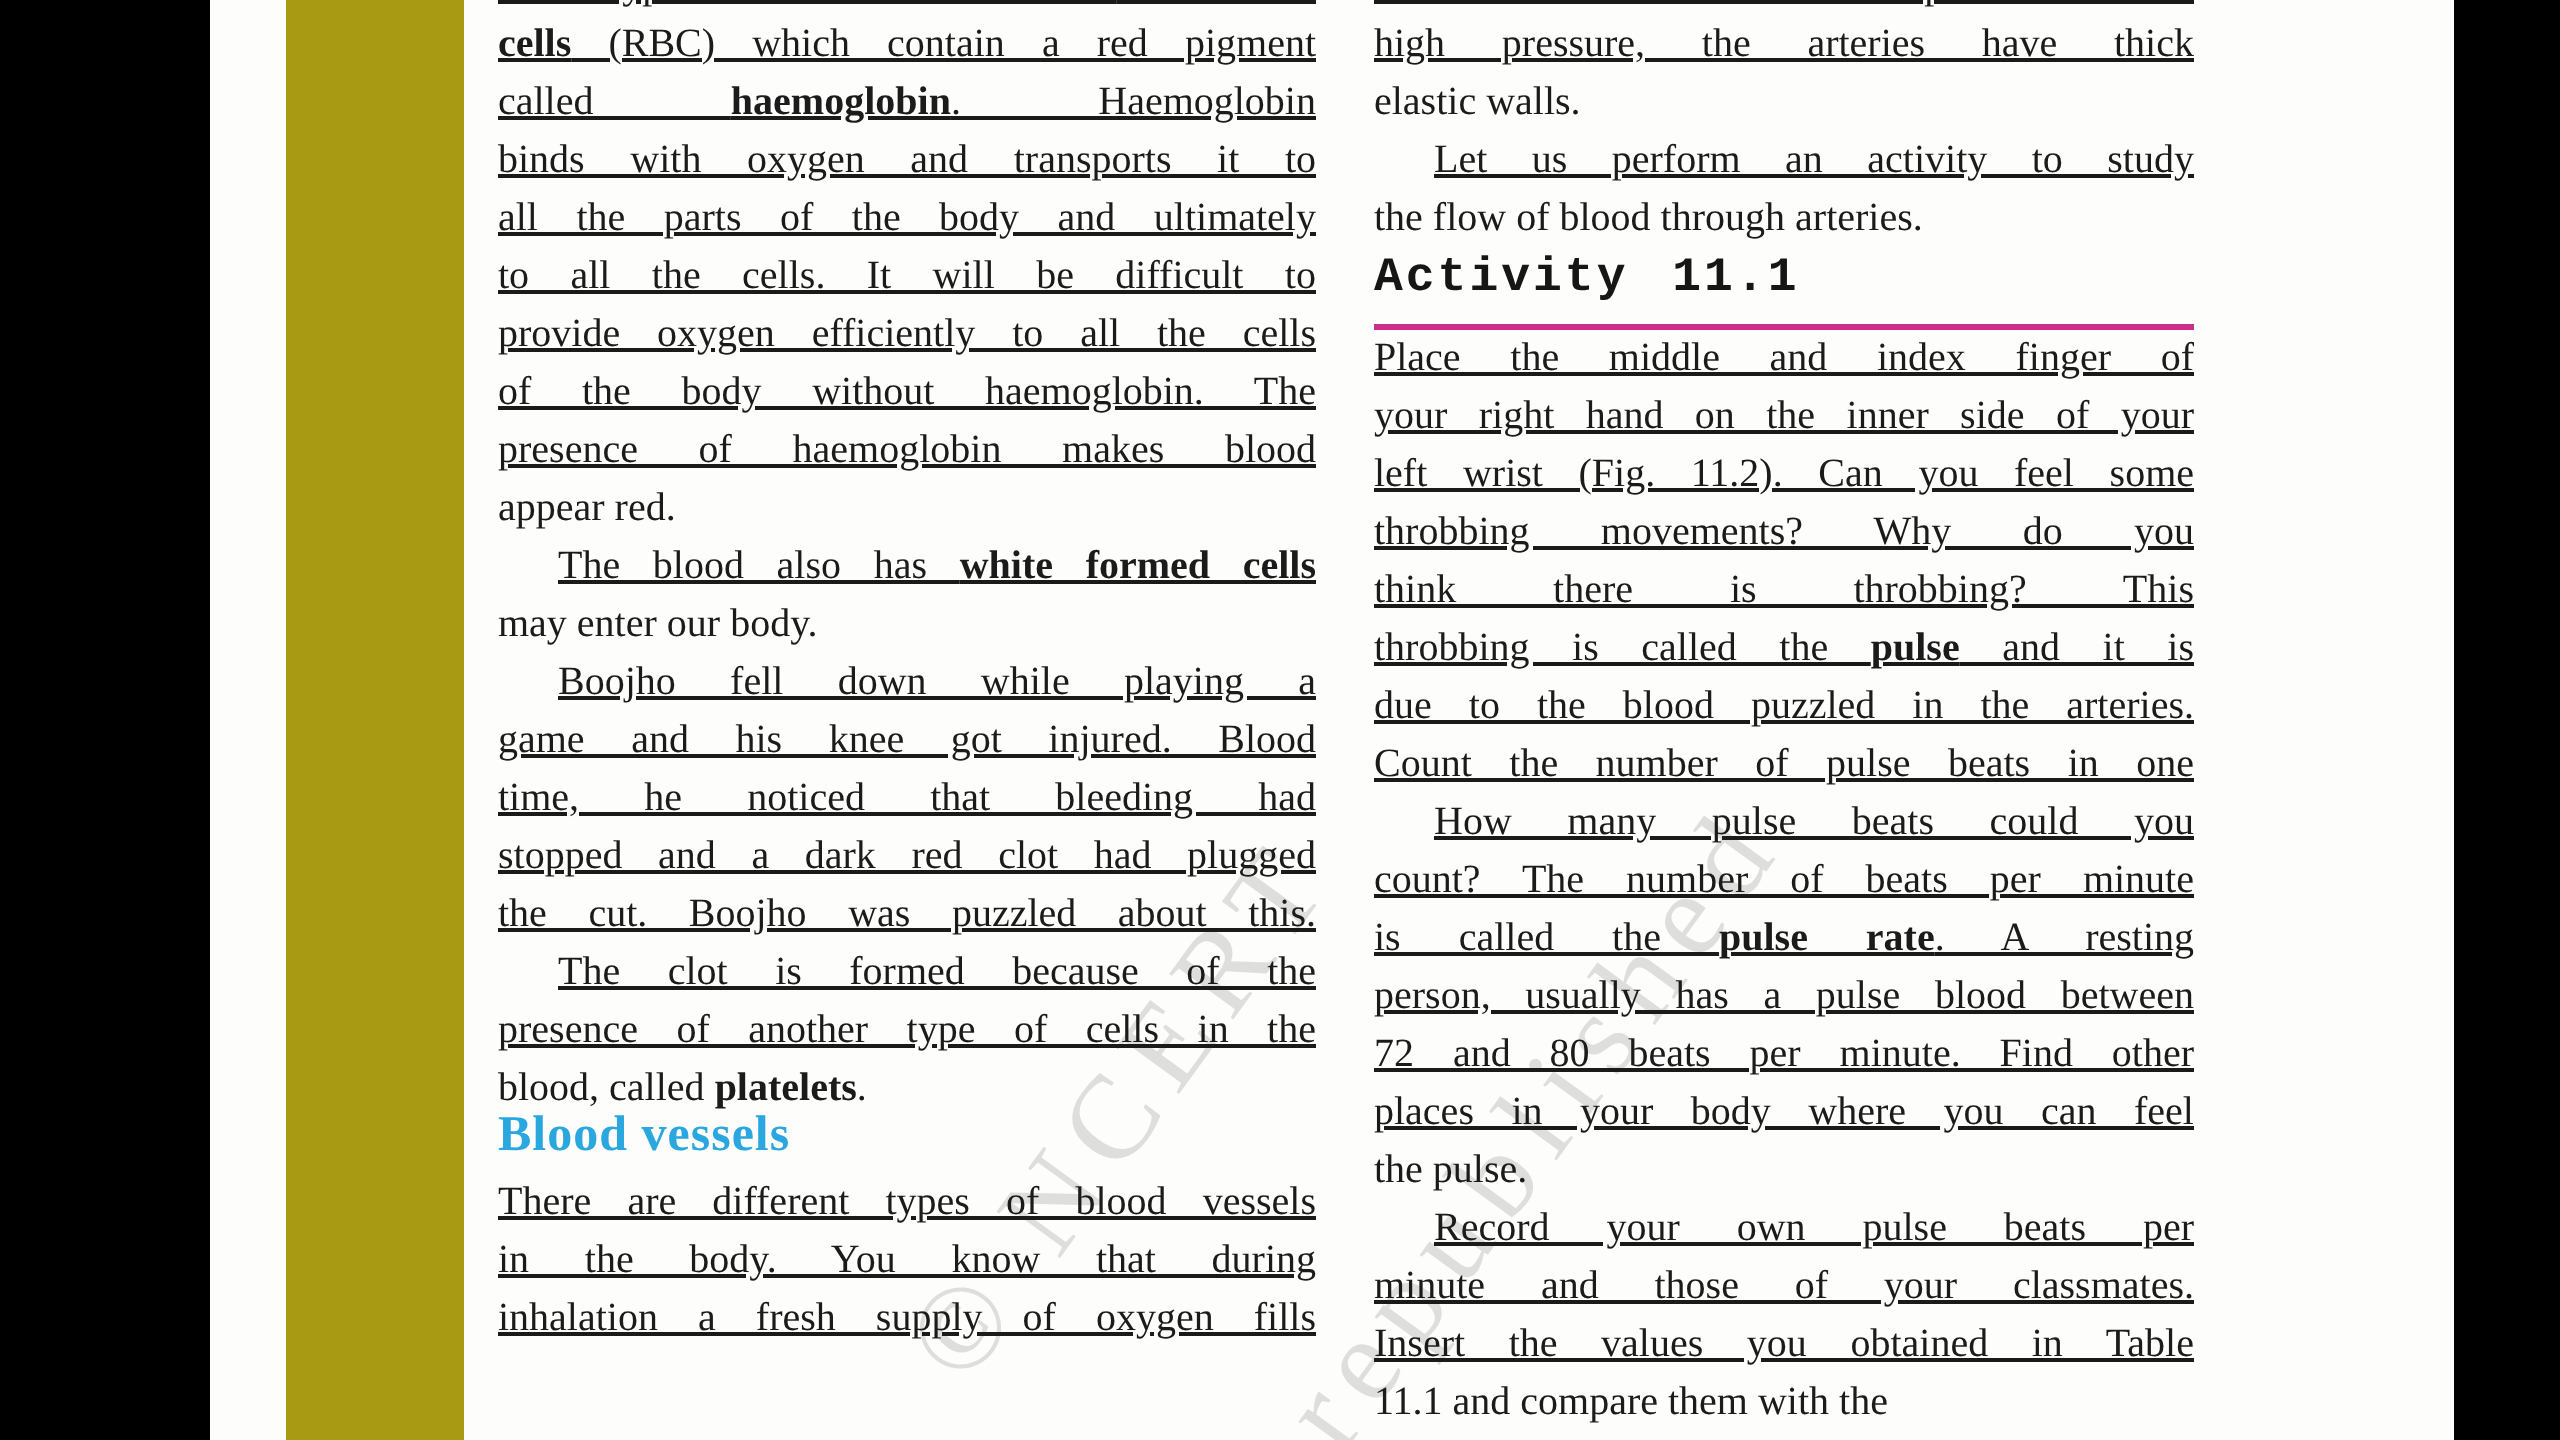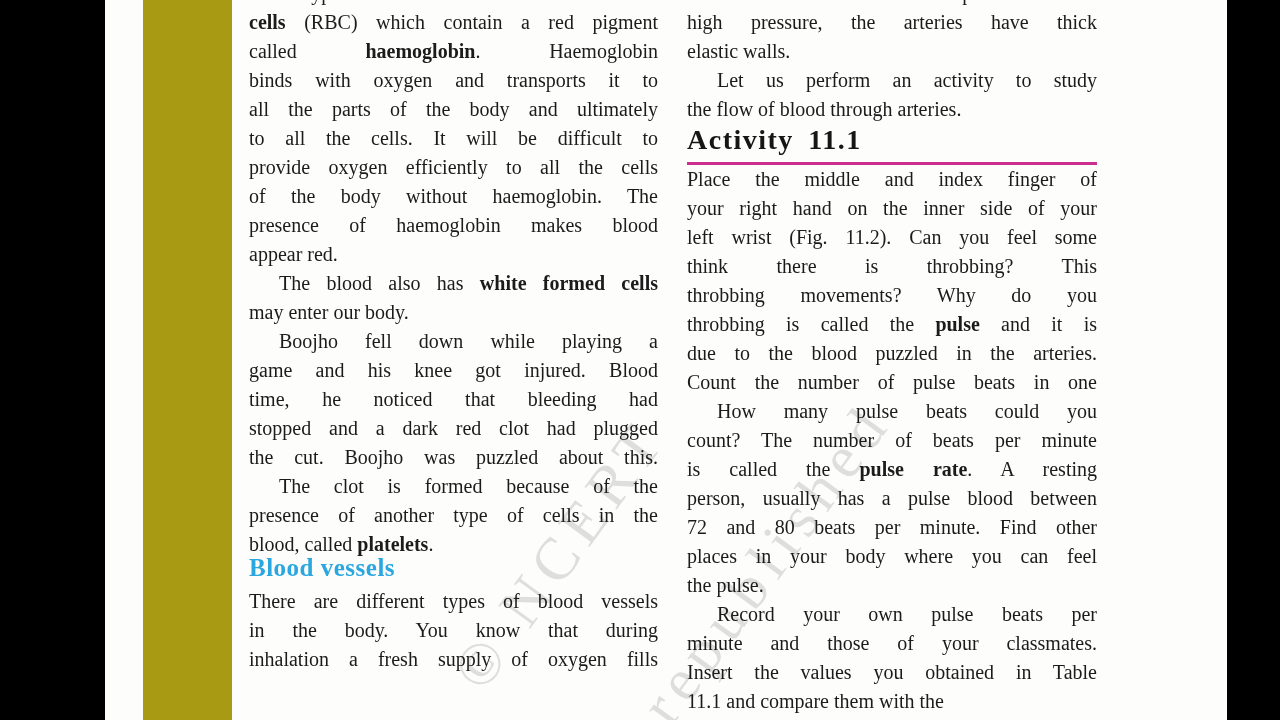--- a/index.html
+++ b/index.html
@@ -28,34 +28,35 @@
   #wm1 { left:362px; top:648px; }
   #wm2 { left:492px; top:762px; }
 
   .column { position:absolute; top:0; height:720px; overflow:hidden; z-index:2;
             color:#1b1b1b; font-size:20px; }
   #col-left  { left:144px; width:409px; }
   #col-right { left:582px; width:410px; }
 
   .row { position:relative; }
   .line { height:29px; line-height:29px; text-align:justify; text-align-last:left; }
-  .line.jst { text-align-last:justify; }
+  .line.jst { text-align-last:justify;text-decoration:underline; }
   .line.ind { text-indent:30px; }
   .line.clip-top { margin-top:-21px; }
   .line b { font-weight:bold; }
 
   .heading { font-weight:bold; white-space:nowrap; }
   .heading.blue {
     color:var(--blue,#29a7de); font-size:25px; height:36px; line-height:34px;
     margin-top:-8px; letter-spacing:0.5px;
   }
   .heading.activity {
-    color:#161616; font-size:28px; height:38px; line-height:31px;
+    color:#161616; font-size:24px; height:38px; line-height:31px;
     letter-spacing:1.5px; border-bottom:3px solid var(--pink,#cb2e8d);
     word-spacing:6px;
+    font-family:Liberation Mono, monospace;
   }
 </style>
 </head>
 <body>
 
 <div id="stage" style="--stripe: #a89a12; --blue: #29a7de; --pink: #cb2e8d;">
   <div id="bar-left" class="bar"></div>
   <div id="paper" style="background: rgb(253, 253, 252);">
     <div id="stripe"></div>
     <div id="wm1" class="watermark">© NCERT</div>
@@ -89,22 +90,22 @@
     <div id="col-right" class="column">
         <div class="row line jst clip-top"><span>Since the blood flow is rapid and at a</span></div>
         <div class="row line jst"><span>high pressure, the arteries have thick</span></div>
         <div class="row line"><span>elastic walls.</span></div>
         <div class="row line jst ind"><span>Let us perform an activity to study</span></div>
         <div class="row line"><span>the flow of blood through arteries.</span></div>
         <div class="row heading activity">Activity 11.1</div>
         <div class="row line jst"><span>Place the middle and index finger of</span></div>
         <div class="row line jst"><span>your right hand on the inner side of your</span></div>
         <div class="row line jst"><span>left wrist (Fig. 11.2). Can you feel some</span></div>
+        <div class="row line jst"><span>throbbing movements? Why do you</span></div>
         <div class="row line jst"><span>think there is throbbing? This</span></div>
-        <div class="row line jst"><span>throbbing movements? Why do you</span></div>
         <div class="row line jst"><span>throbbing is called the </span><b>pulse</b><span> and it is</span></div>
         <div class="row line jst"><span>due to the blood puzzled in the arteries.</span></div>
         <div class="row line jst"><span>Count the number of pulse beats in one</span></div>
         <div class="row line jst ind"><span>How many pulse beats could you</span></div>
         <div class="row line jst"><span>count? The number of beats per minute</span></div>
         <div class="row line jst"><span>is called the </span><b>pulse rate</b><span>. A resting</span></div>
         <div class="row line jst"><span>person, usually has a pulse blood between</span></div>
         <div class="row line jst"><span>72 and 80 beats per minute. Find other</span></div>
         <div class="row line jst"><span>places in your body where you can feel</span></div>
         <div class="row line"><span>the pulse.</span></div>

